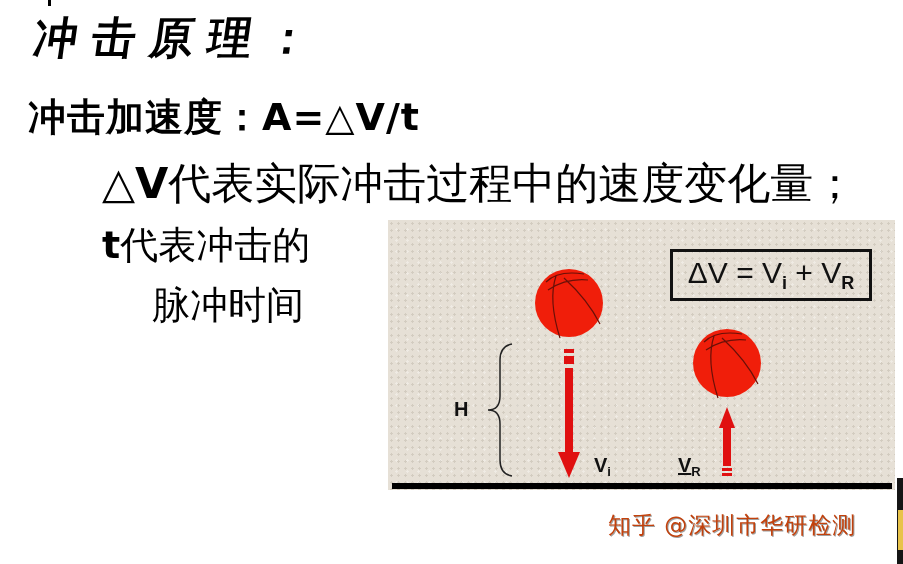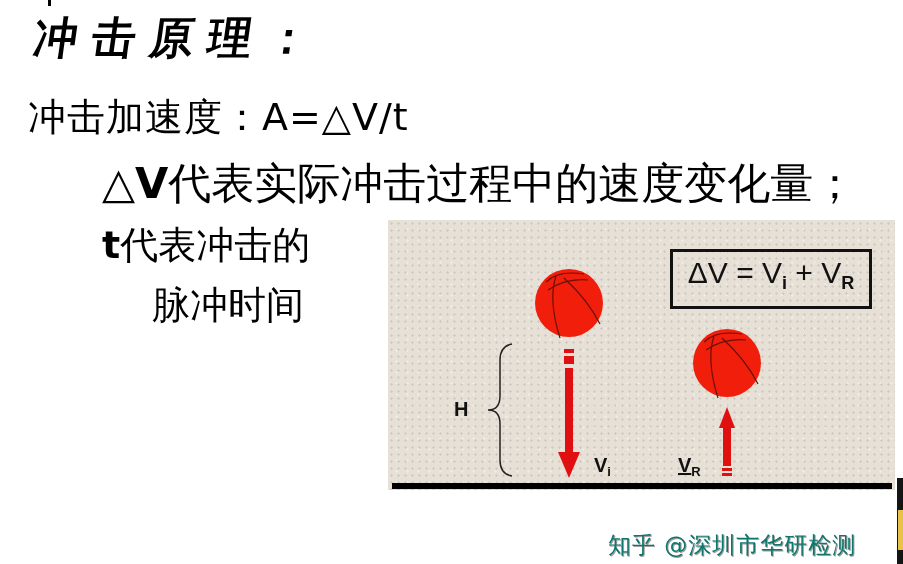--- a/index.html
+++ b/index.html
@@ -7,21 +7,21 @@
       width: 903px; height: 564px; position: relative; overflow: hidden;
       background: #ffffff; font-family: "DejaVu Sans", sans-serif; color: #000;
     }
     .title {
       position: absolute; left: 34px; top: 8px;
       font-family: "DejaVu Serif", serif; font-weight: bold; font-size: 44px;
       letter-spacing: 14px; transform: skewX(-8deg); line-height: 60px;
     }
     .formula-line {
       position: absolute; left: 28px; top: 92px;
-      font-weight: normal; font-size: 38px; line-height: 50px; letter-spacing: 1px;
+      font-weight: bold; font-size: 38px; line-height: 50px; letter-spacing: 1px;
     }
     .desc1 {
       position: absolute; left: 102px; top: 160px;
       font-family: "DejaVu Serif", serif; font-size: 43px; line-height: 46px;
     }
     .desc2 {
       position: absolute; left: 102px; top: 222px;
       font-family: "DejaVu Serif", serif; font-size: 38px; line-height: 46px;
     }
     .desc3 {
@@ -33,31 +33,31 @@
       position: absolute; left: 388px; top: 220px; width: 507px; height: 270px;
       background: #e6e0d6;
       background-image:
         radial-gradient(rgba(120,110,95,0.18) 1px, transparent 1.2px),
         radial-gradient(rgba(255,255,255,0.35) 1px, transparent 1.2px);
       background-size: 7px 7px, 11px 11px;
       background-position: 0 0, 3px 4px;
     }
     .diagram svg { position: absolute; left: 0; top: 0; }
     .eq-box {
-      position: absolute; left: 282px; top: 29px; width: 202px; height: 60px;
+      position: absolute; left: 282px; top: 29px; width: 202px; height: 52px;
       border: 3px solid #111; box-sizing: border-box;
       font-family: "Liberation Sans", sans-serif; font-size: 30px; line-height: 42px;
       text-align: center; color: #111;
     }
     .eq-box sub { font-size: 18px; font-weight: bold; vertical-align: -6px; }
     .lbl { position: absolute; font-family: "Liberation Sans", sans-serif; font-weight: bold; color: #111; }
     .lbl sub { font-size: 13px; vertical-align: -4px; }
     .watermark {
-      position: absolute; left: 608px; top: 530px;
-      font-size: 23px; color: #0f766e; letter-spacing: 1px;
+      position: absolute; left: 608px; top: 510px;
+      font-size: 23px; color: #c2410c; letter-spacing: 1px;
       text-shadow: 1px 1px 0 #a0a0a0;
     }
     .edge-bar {
       position: absolute; left: 897px; top: 478px; width: 6px; height: 86px; background: #151515;
     }
     .edge-accent {
       position: absolute; left: 898px; top: 510px; width: 5px; height: 40px; background: #e8c34a;
     }
     .top-tick { position: absolute; left: 48px; top: 0; width: 3px; height: 6px; background: #000; }
   </style>

